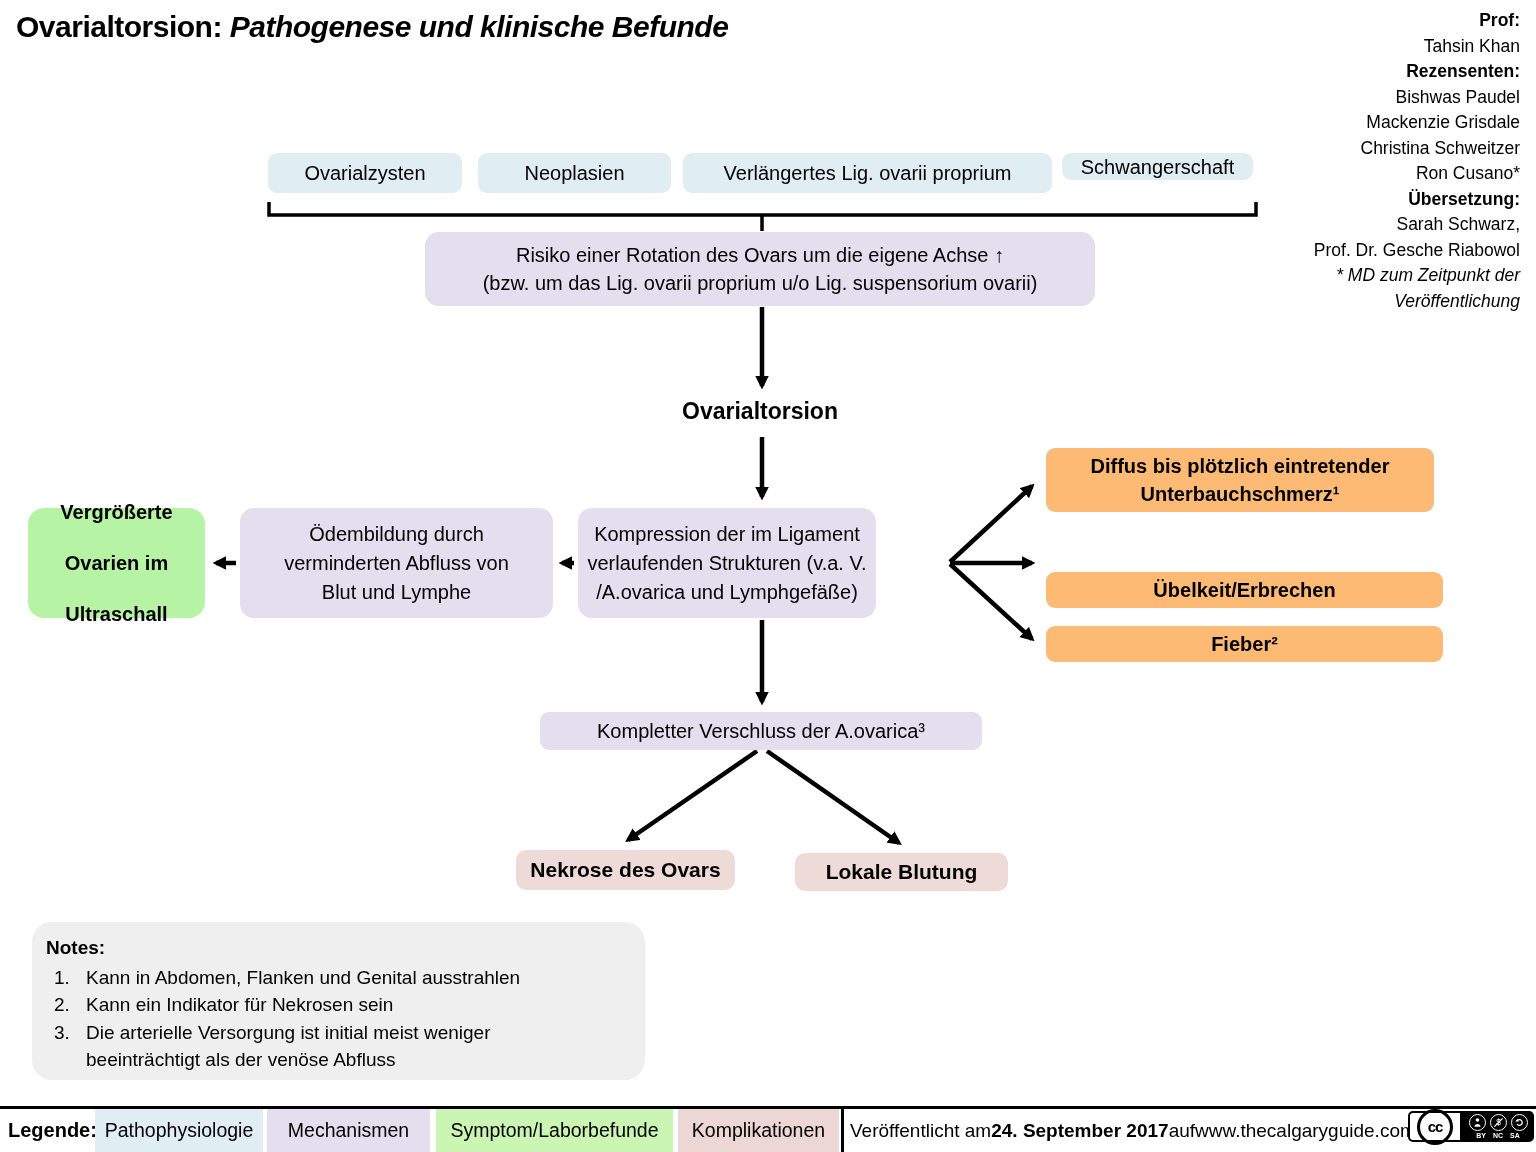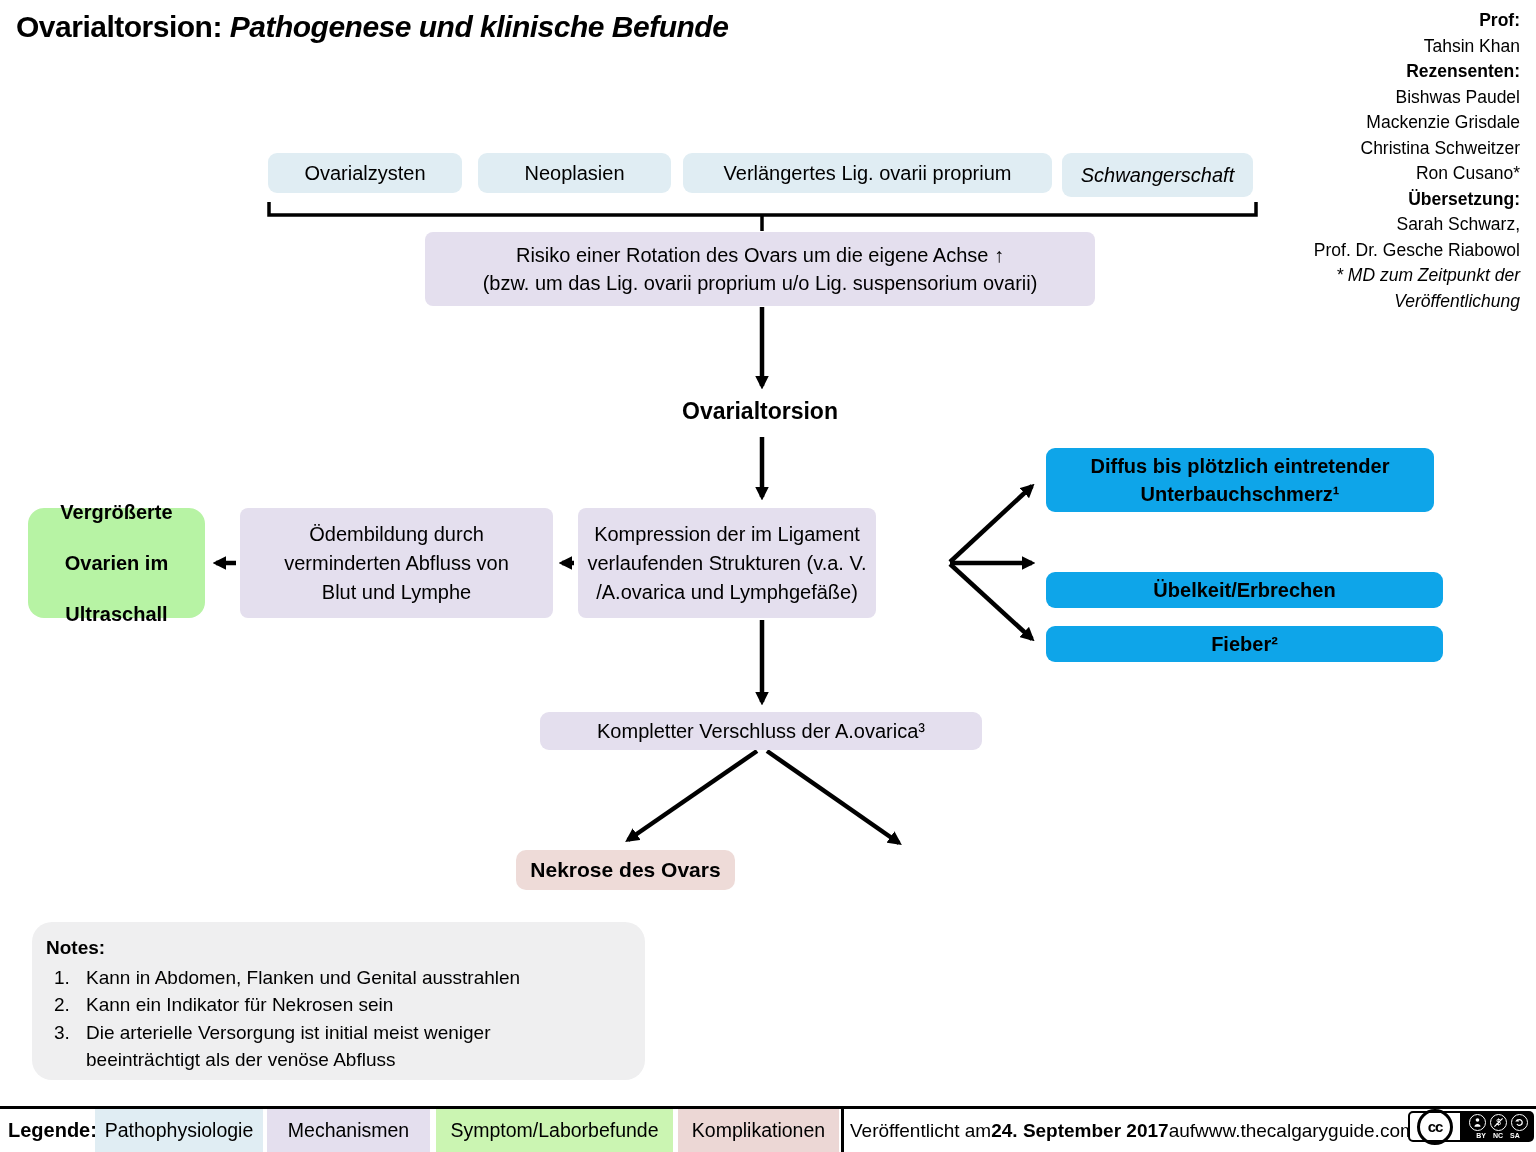--- a/index.html
+++ b/index.html
@@ -3,23 +3,23 @@
 <meta charset="utf-8">
 <style>
   html,body{margin:0;padding:0;background:#fff;}
   #canvas{position:relative;width:1536px;height:1152px;background:#ffffff;overflow:hidden;
           font-family:"Liberation Sans",sans-serif;color:#000;}
   .abs{position:absolute;box-sizing:border-box;}
   svg.overlay{position:absolute;left:0;top:0;width:1536px;height:1152px;z-index:1;}
   .node{z-index:2;display:flex;flex-direction:column;align-items:center;justify-content:center;
         text-align:center;}
   .blue{background:#e0edf3;border-radius:9px;}
-  .purple{background:#e4dfee;border-radius:8px;}
+  .purple{background:#e4dfee;border-radius:14px;}
   .green-l{background:#b7f3a4;border-radius:16px;}
-  .green-r{background:#0ea5e9;border-radius:9px;}
+  .green-r{background:#fdba74;border-radius:9px;}
   .pink{background:#eedbd8;border-radius:10px;}
   .f20{font-size:20px;line-height:28px;}
   .bold{font-weight:bold;}
   .italic{font-style:italic;}
   
   .title{left:16px;top:10px;font-size:30px;font-weight:bold;letter-spacing:-0.5px;white-space:nowrap;z-index:2;}
   
   .credits{right:16px;top:8px;width:300px;text-align:right;font-size:17.5px;line-height:25.5px;z-index:2;}
   
   .torsion{left:600px;top:398px;width:320px;font-size:23px;font-weight:bold;text-align:center;z-index:2;}
@@ -98,21 +98,21 @@
 
   <div class="abs node blue f20" style="left:268px;top:153px;width:194px;height:40px;">
       <span>Ovarialzysten</span>
     </div>
   <div class="abs node blue f20" style="left:478px;top:153px;width:193px;height:40px;">
       <span>Neoplasien</span>
     </div>
   <div class="abs node blue f20" style="left:683px;top:153px;width:369px;height:40px;">
       <span>Verlängertes Lig. ovarii proprium</span>
     </div>
-  <div class="abs node blue f20" style="left:1062px;top:153px;width:191px;height:44px;font-style:italic;">
+  <div class="abs node blue f20" style="left:1062px;top:153px;width:191px;height:27px;">
       <span>Schwangerschaft</span>
     </div>
 
   <div class="abs node purple f20" style="left:425px;top:232px;width:670px;height:74px;">
     <span>Risiko einer Rotation des Ovars um die eigene Achse ↑</span>
     <span>(bzw. um das Lig. ovarii proprium u/o Lig. suspensorium ovarii)</span>
   </div>
 
   <div class="abs torsion">Ovarialtorsion</div>
 
@@ -142,20 +142,23 @@
   <div class="abs node green-r bold f20" style="left:1046px;top:626px;width:397px;height:36px;">
       <span>Fieber²</span>
     </div>
 
   <div class="abs node purple f20" style="left:540px;top:712px;width:442px;height:38px;border-radius:9px;">
       <span>Kompletter Verschluss der A.ovarica³</span>
     </div>
 
   <div class="abs node pink bold" style="left:516px;top:850px;width:219px;height:40px;font-size:21px;">
       <span>Nekrose des Ovars</span>
+    </div>
+  <div class="abs node pink bold" style="left:795px;top:853px;width:213px;height:38px;font-size:21px;">
+      <span>Lokale Blutung</span>
     </div>
 
   <div class="abs notes">
     <div class="bold">Notes:</div>
     <ol>
       <li>Kann in Abdomen, Flanken und Genital ausstrahlen</li>
       <li>Kann ein Indikator für Nekrosen sein</li>
       <li>Die arterielle Versorgung ist initial meist weniger beeinträchtigt als der venöse Abfluss</li>
     </ol>
   </div>

